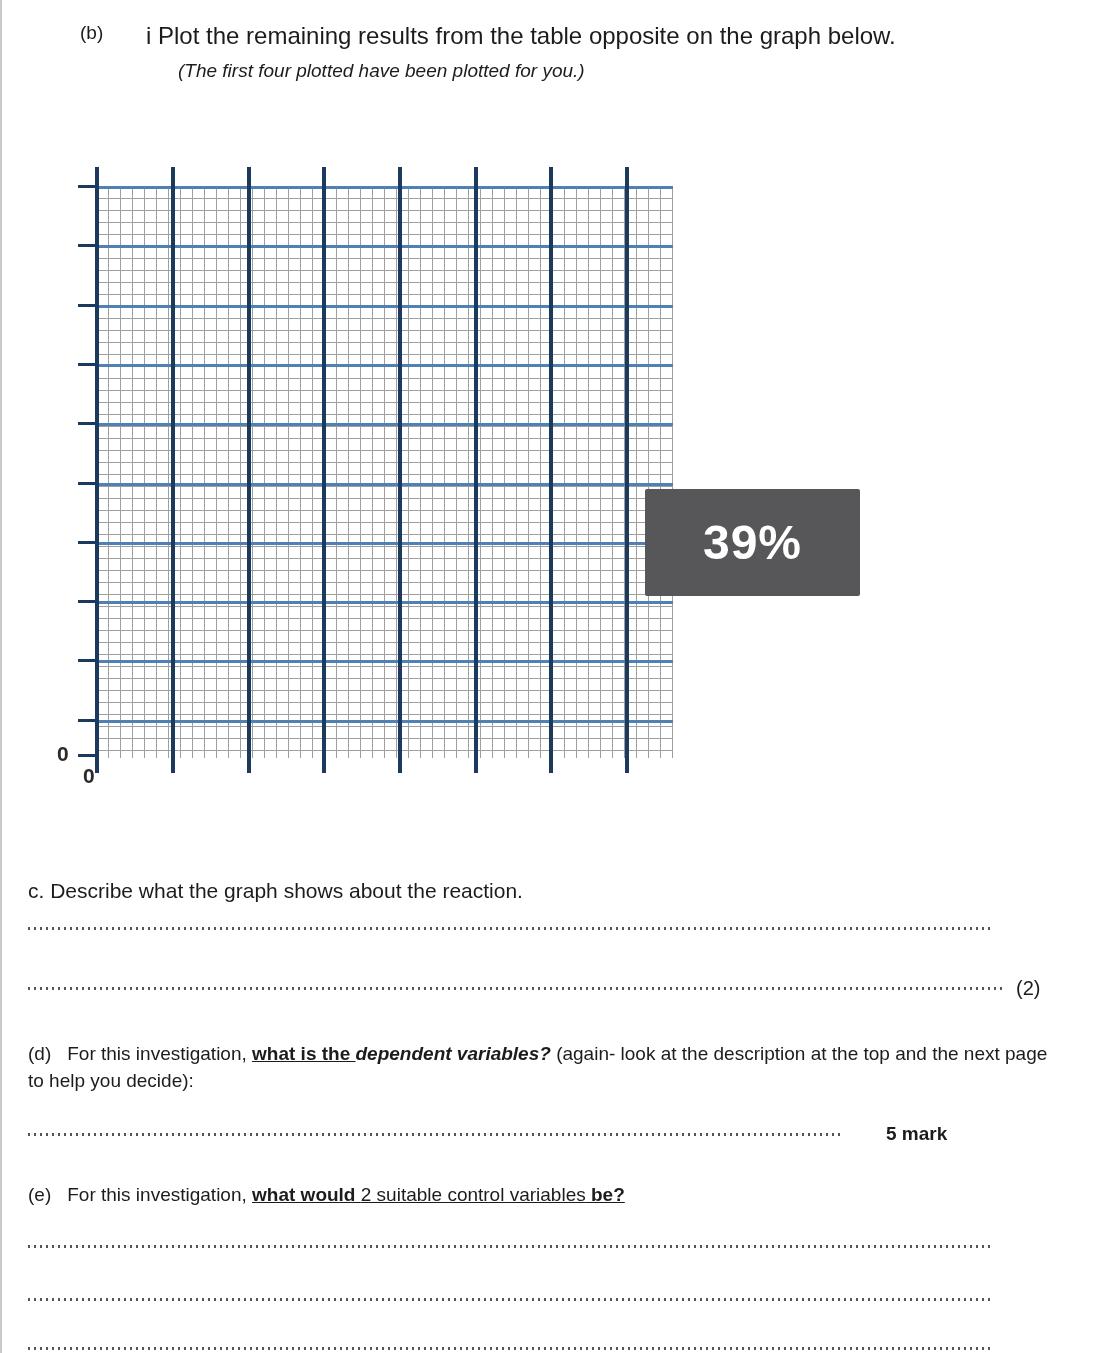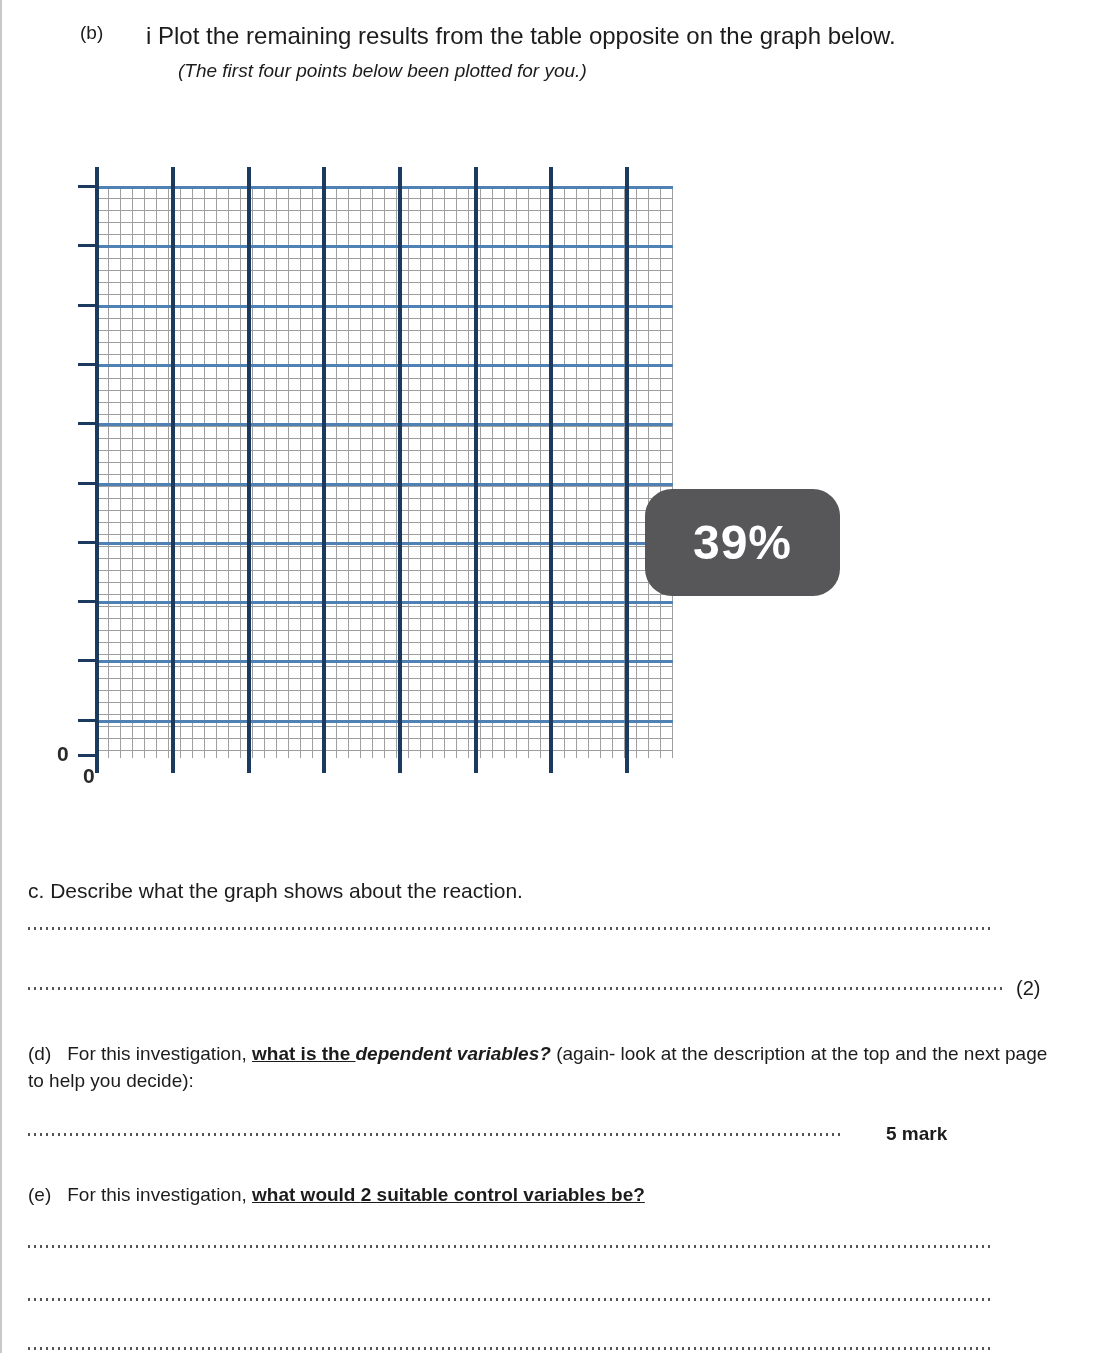--- a/index.html
+++ b/index.html
@@ -47,22 +47,22 @@
   }
   .origin-y {
     position: absolute; left: 57px; top: 742px;
     font-size: 21px; font-weight: bold; color: #2a2a2a;
   }
   .origin-x {
     position: absolute; left: 83px; top: 764px;
     font-size: 21px; font-weight: bold; color: #2a2a2a;
   }
   .badge {
-    position: absolute; left: 645px; top: 489px; width: 195px; height: 107px;
-    background: #57575a; border-radius: 27px;
+    position: absolute; left: 645px; top: 489px; width: 215px; height: 107px;
+    background: #57575a; border-radius: 2px;
     display: flex; align-items: center; justify-content: center;
     color: #ffffff; font-size: 48px; font-weight: bold; letter-spacing: 1px;
   }
 
   
   .qc-text { position: absolute; left: 28px; top: 851px; font-size: 21px; margin-top: 28px; }
 
   
   .dots {
     position: absolute; height: 3px;
@@ -73,40 +73,40 @@
   .qc-marks { position: absolute; left: 1016px; top: 977px; font-size: 20px; }
 
   
   .qd {
     position: absolute; left: 28px; top: 1040px; width: 1022px;
     font-size: 19px; line-height: 27px;
   }
   .q-label { margin-right: 16px; }
   .b  { font-weight: bold; text-decoration: underline; }
   .bi { font-weight: bold; font-style: italic; }
-  .bu { font-weight: bold; text-decoration: underline; margin-top: 16px; }
+  .bu { font-weight: normal; text-decoration: underline; margin-top: 16px; }
   .dots-d { left: 28px; top: 1133px; width: 815px; }
   .qd-marks { position: absolute; left: 886px; top: 1123px; font-size: 19px; font-weight: bold; }
 
   
   .qe { position: absolute; left: 28px; top: 1184px; width: 1022px; font-size: 19px; }
   .dots-e1 { left: 28px; top: 1245px; width: 964px; }
   .dots-e2 { left: 28px; top: 1298px; width: 964px; }
   .dots-e3 { left: 28px; top: 1347px; width: 964px; }
 </style>
 </head>
 <body>
 
 <div class="page">
 
   <div class="scan-edge"></div>
 
   <div class="qb-label">(b)</div>
   <div class="qb-text">i Plot the remaining results from the table opposite on the graph below.</div>
-  <div class="qb-note">(The first four points below been plotted for you.)</div>
+  <div class="qb-note">(The first four plotted have been plotted for you.)</div>
 
   <div>
     <div class="grid-fine"></div>
     <div class="grid-blue"></div>
     <div class="yticks"></div>
 
     <div class="vline" style="left:95px"></div>
     <div class="vline" style="left:171px"></div>
     <div class="vline" style="left:247px"></div>
     <div class="vline" style="left:322px"></div>

